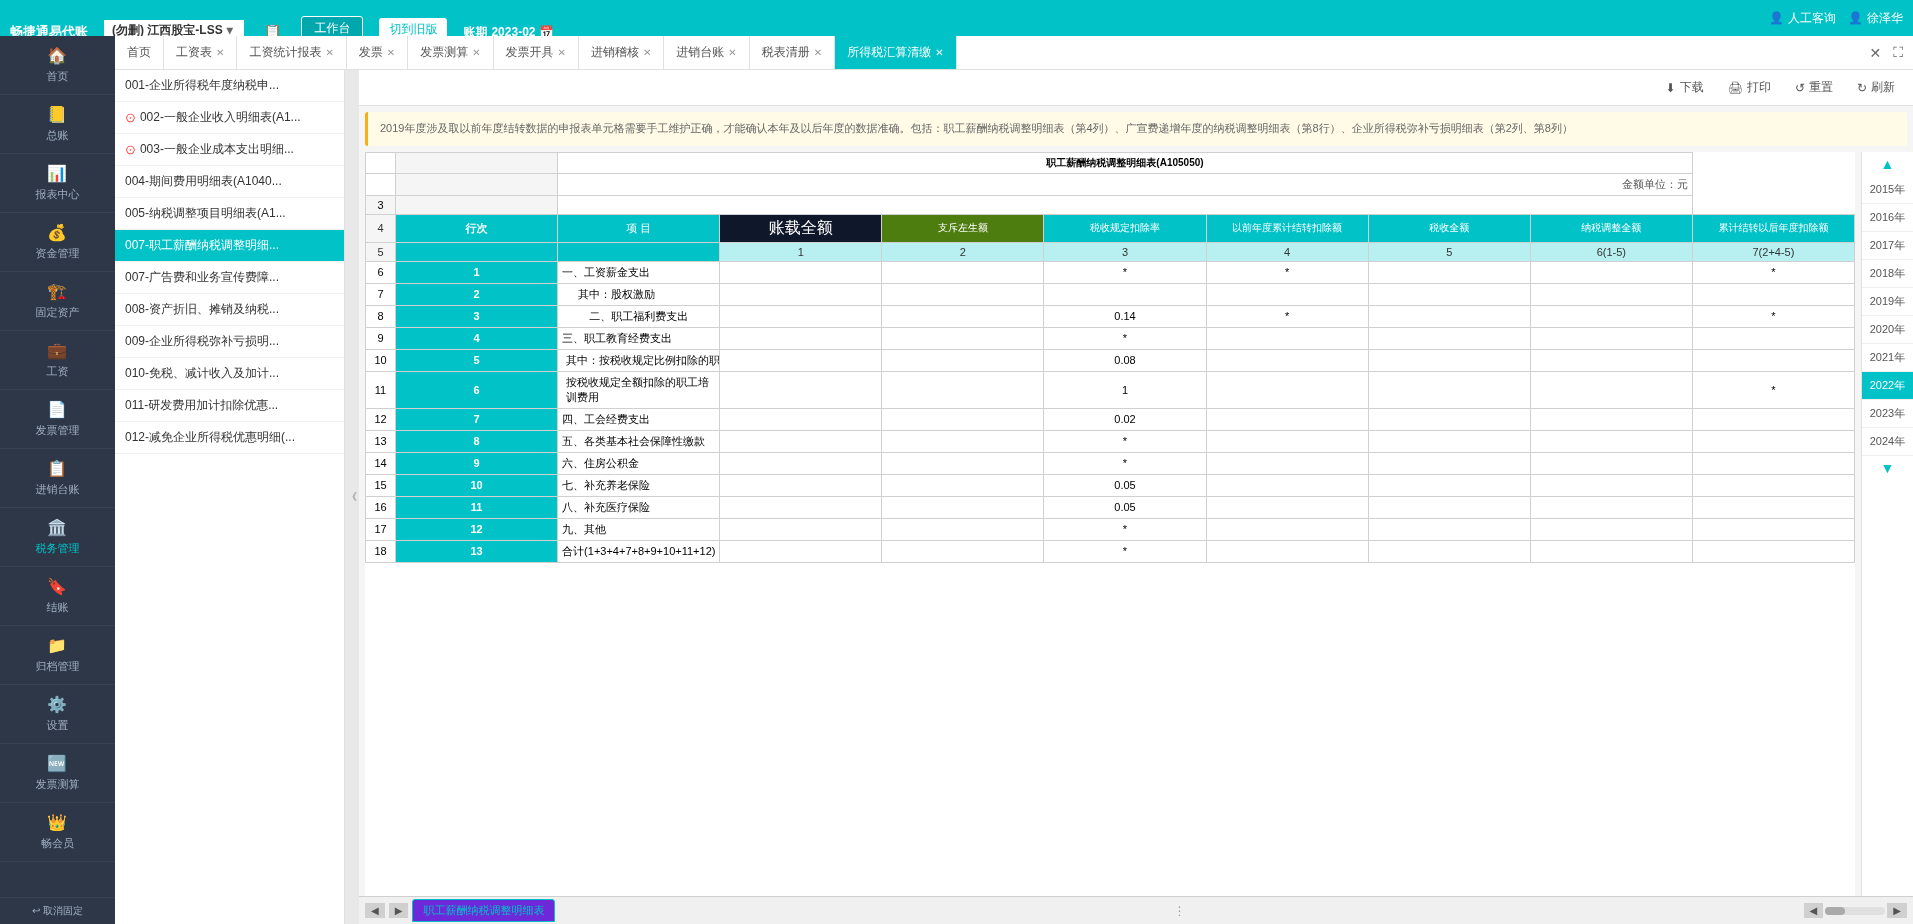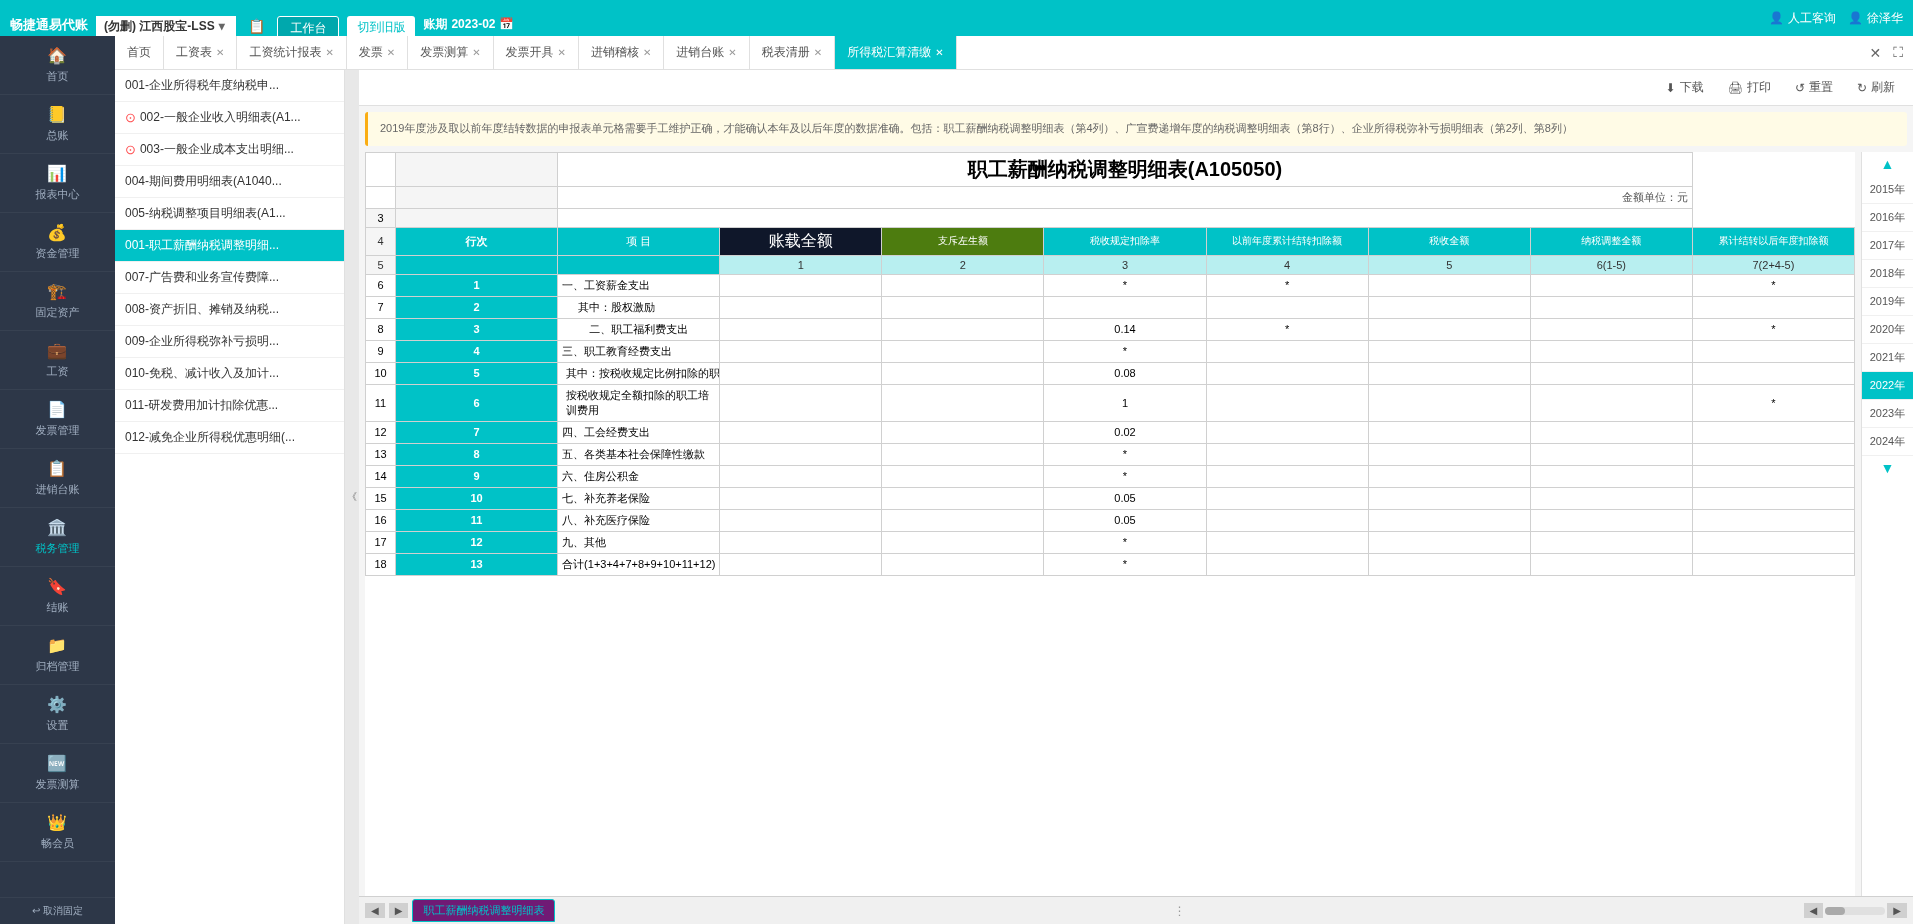--- a/index.html
+++ b/index.html
@@ -1,20 +1,20 @@
 <!DOCTYPE html>
 <html><head>
   <meta charset="utf-8">
   <style>
     * { box-sizing: border-box; margin: 0; padding: 0; }
     body { font-family: 'Microsoft YaHei', Arial, sans-serif; font-size: 12px; background: #f0f2f5; display: flex; flex-direction: column; height: 924px; overflow: hidden; }
 
     
     .top-bar { height: 36px; background: #00c2c7; display: flex; align-items: center; padding: 0 10px; justify-content: space-between; flex-shrink: 0; }
-    .top-bar-left { display: flex; align-items: flex-start; gap: 8px; color: white; font-size: 13px; font-weight: bold; margin-top: 20px; }
+    .top-bar-left { display: flex; align-items: flex-end; gap: 16px; color: white; font-size: 13px; font-weight: bold; margin-top: 20px; }
     .top-bar-logo { font-size: 13px; color: white; font-weight: bold; }
     .top-bar-company { background: white; color: #333; border-radius: 0; padding: 2px 8px; font-size: 12px; display: flex; align-items: center; gap: 4px; min-width: 140px; }
     .top-bar-company .arrow { color: #666; }
     .icon-btn { background: none; border: none; cursor: pointer; color: white; font-size: 14px; padding: 2px 4px; }
     .btn-work { background: #00a8ad; border: 1px solid white; color: white; border-radius: 3px; padding: 3px 12px; font-size: 12px; cursor: pointer; }
     .btn-switch { background: white; color: #00c2c7; border: none; border-radius: 3px; padding: 3px 10px; font-size: 12px; cursor: pointer; }
     .period { color: white; font-size: 12px; display: flex; align-items: center; gap: 4px; }
     .top-bar-right { display: flex; align-items: center; gap: 12px; color: white; font-size: 12px; }
     .top-bar-right .user { display: flex; align-items: center; gap: 4px; }
 
@@ -72,21 +72,21 @@
     .spreadsheet-container { flex: 1; overflow: auto; margin: 0 6px; background: white; }
     table { border-collapse: collapse; width: 100%; table-layout: fixed; }
     table th, table td { border: 1px solid #d0d0d0; font-size: 11px; padding: 3px 4px; text-align: center; vertical-align: middle; white-space: nowrap; overflow: hidden; }
     .row-num-col { width: 30px; background: #f5f5f5; }
     .data-row td { background: white; }
     .title-row td { background: white; font-size: 13px; font-weight: bold; text-align: center; }
     .unit-row td { text-align: right; font-size: 11px; color: #555; background: white; }
 
     
     .bottom-bar { height: 28px; background: #f0f0f0; border-top: 1px solid #d0d0d0; display: flex; align-items: center; padding: 0 6px; gap: 4px; flex-shrink: 0; }
-    .bottom-tab { background: #701a75; border: 1px solid #00c2c7; border-radius: 3px 3px 0 0; padding: 3px 10px; font-size: 11px; color: #00c2c7; cursor: pointer; }
+    .bottom-tab { background: #6d28d9; border: 1px solid #00c2c7; border-radius: 3px 3px 0 0; padding: 3px 10px; font-size: 11px; color: #00c2c7; cursor: pointer; }
     .bottom-bar-dots { color: #999; cursor: pointer; margin-left: auto; }
     .scroll-arrow { background: #d0d0d0; border: none; cursor: pointer; padding: 2px 6px; font-size: 10px; color: #555; }
   </style>
 </head>
 <body>
 
 <div class="top-bar">
   <div class="top-bar-left">
     <span class="top-bar-logo">畅捷通易代账</span>
     <div class="top-bar-company">
@@ -238,21 +238,21 @@
           <span class="status-icon error">⊙</span>
           <span>003-一般企业成本支出明细...</span>
         </div>
         <div class="left-panel-item">
           <span>004-期间费用明细表(A1040...</span>
         </div>
         <div class="left-panel-item">
           <span>005-纳税调整项目明细表(A1...</span>
         </div>
         <div class="left-panel-item active">
-          <span>001-职工薪酬纳税调整明细...</span>
+          <span>007-职工薪酬纳税调整明细...</span>
         </div>
         <div class="left-panel-item">
           <span>007-广告费和业务宣传费障...</span>
         </div>
         <div class="left-panel-item">
           <span>008-资产折旧、摊销及纳税...</span>
         </div>
         <div class="left-panel-item">
           <span>009-企业所得税弥补亏损明...</span>
         </div>
@@ -293,21 +293,21 @@
         <div class="warning-msg">2019年度涉及取以前年度结转数据的申报表单元格需要手工维护正确，才能确认本年及以后年度的数据准确。包括：职工薪酬纳税调整明细表（第4列）、广宣费递增年度的纳税调整明细表（第8行）、企业所得税弥补亏损明细表（第2列、第8列）</div>
 
         <div style="display:flex; flex:1; overflow:hidden;">
           <div class="spreadsheet-container">
             <table>
 
               <tbody>
                   <tr class="title-row">
                 <td class="row-num-col"></td>
                 <td style="background:#f5f5f5;"></td>
-                <td colspan="7" style="font-size:20px; font-weight:bold; text-align:center;margin-top:24px;">职工薪酬纳税调整明细表(A105050)</td>
+                <td colspan="7" style="font-size:10px; font-weight:bold; text-align:center;margin-top:24px;">职工薪酬纳税调整明细表(A105050)</td>
               </tr>
 
               <tr class="unit-row">
                 <td class="row-num-col"></td>
                 <td style="background:#f5f5f5;"></td>
                 <td colspan="7" style="text-align:right; font-size:11px; color:#555;">金额单位：元</td>
               </tr>
 
               <tr>
                 <td class="row-num-col">3</td>

